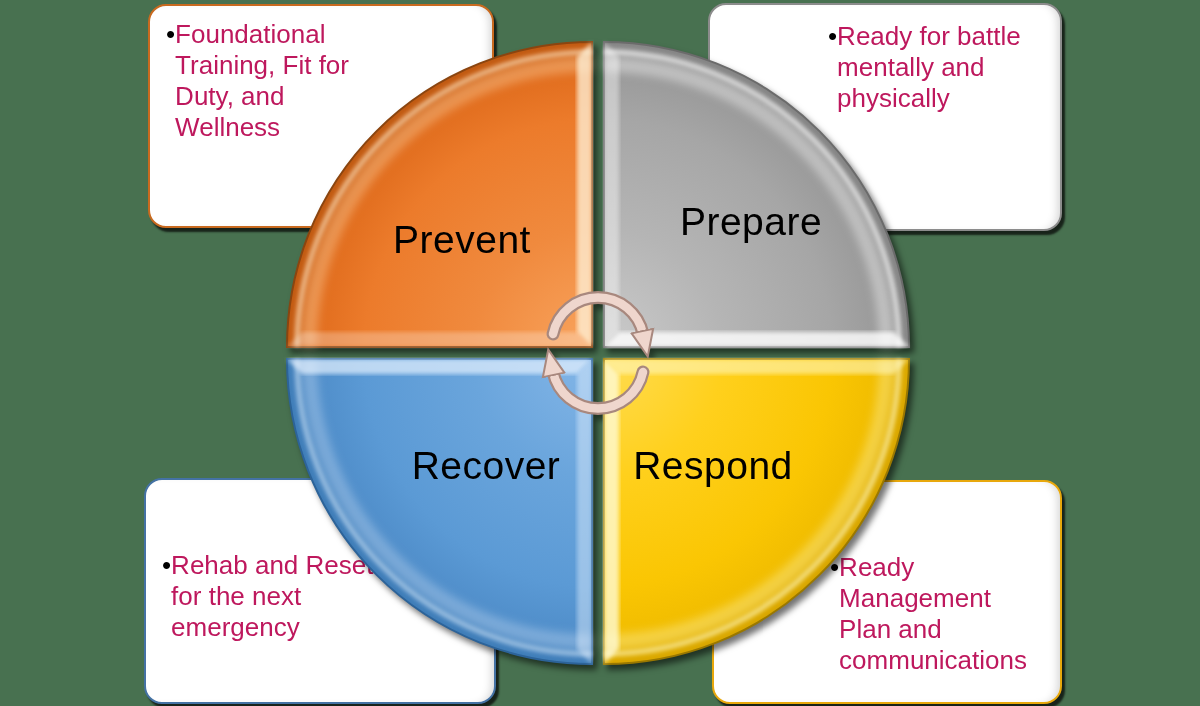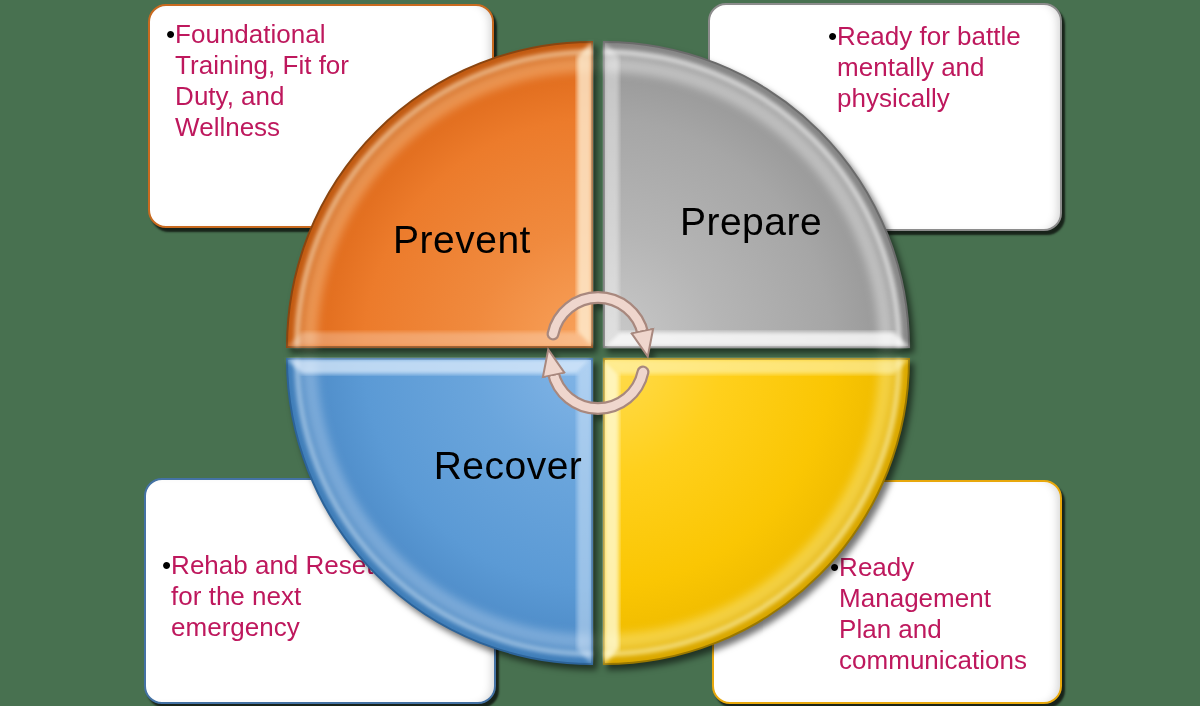--- a/index.html
+++ b/index.html
@@ -31,21 +31,21 @@
     position:absolute;left:0;top:0;
     filter:drop-shadow(4px 5px 3px rgba(0,0,0,.55));
   }
   
   .q-label{
     position:absolute;transform:translate(-50%,-50%);
     font-size:39px;color:#000;white-space:nowrap;letter-spacing:0.5px;
   }
   #label-prevent{left:462px;top:240px;}
   #label-prepare{left:714px;top:222px;margin-left:37px;}
-  #label-recover{left:508px;top:466px;}
+  #label-recover{left:486px;top:466px;}
   #label-respond{left:713px;top:466px;}
 </style>
 </head>
 <body>
 
 <div class="stage">
 
   <div class="callout" id="callout-prevent">
     <div class="content">
       <span class="bullet">•</span>
@@ -158,14 +158,15 @@
       <path d="M553,334 A46,46 0 0 1 643,334" fill="none" stroke="#A8887E" stroke-width="13" stroke-linecap="round"></path>
       <path d="M553,334 A46,46 0 0 1 643,334" fill="none" stroke="#EFD6CD" stroke-width="8.5" stroke-linecap="round" marker-end="url(#ah)"></path>
       <path d="M643,372 A46,46 0 0 1 553,372" fill="none" stroke="#A8887E" stroke-width="13" stroke-linecap="round"></path>
       <path d="M643,372 A46,46 0 0 1 553,372" fill="none" stroke="#EFD6CD" stroke-width="8.5" stroke-linecap="round" marker-end="url(#ah)"></path>
     </g>
   </svg>
 
   <div class="q-label" id="label-prevent">Prevent</div>
   <div class="q-label" id="label-prepare">Prepare</div>
   <div class="q-label" id="label-recover">Recover</div>
+  <div class="q-label" id="label-respond">Respond</div>
 
 </div>
 
 </body></html>

